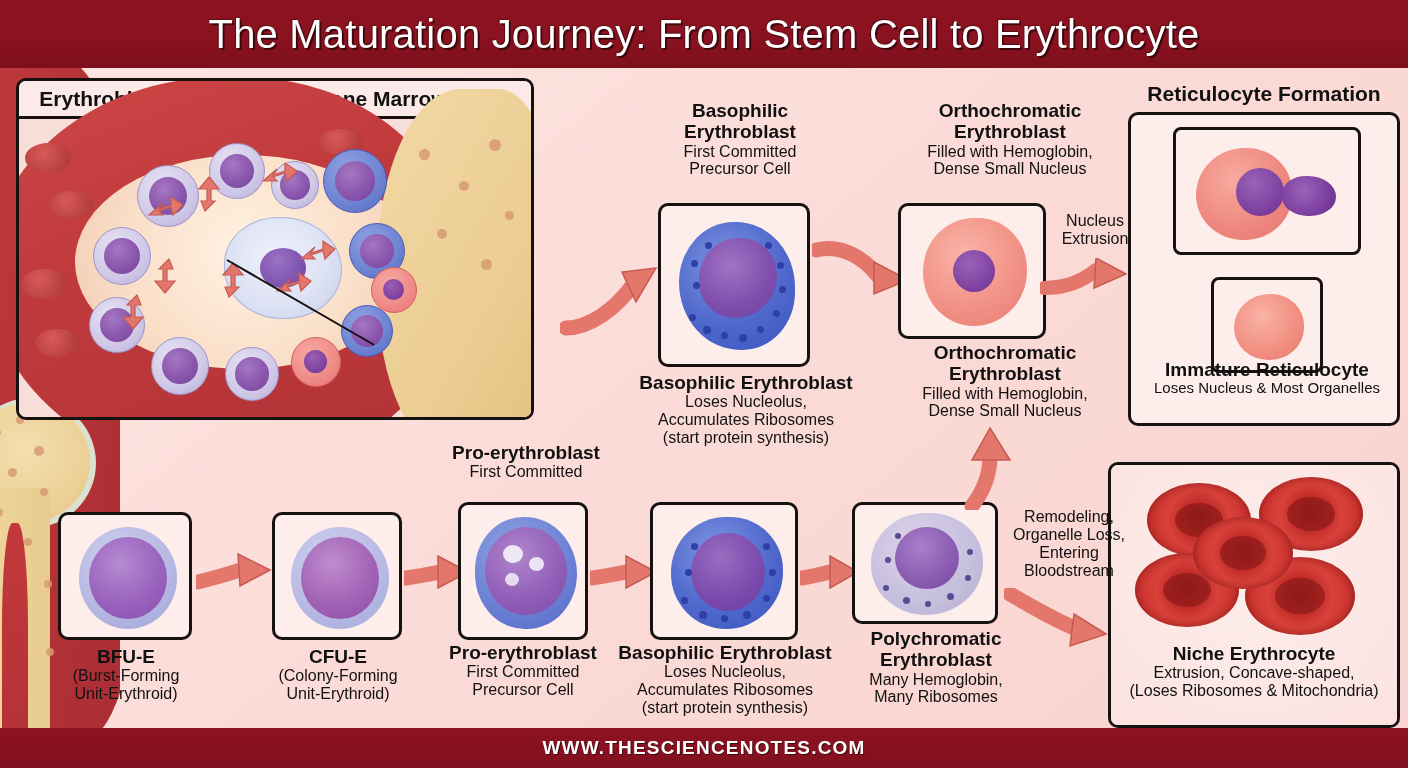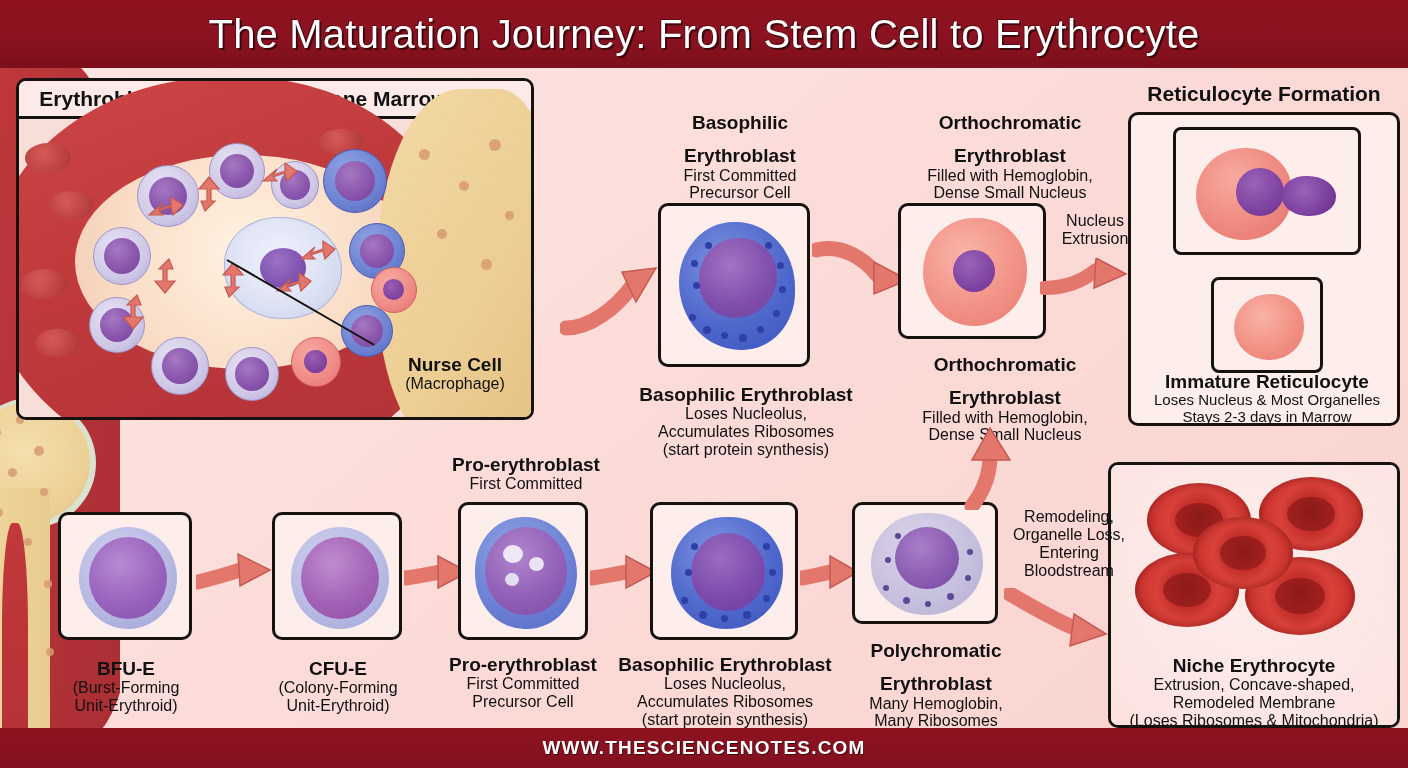--- a/index.html
+++ b/index.html
@@ -33,21 +33,21 @@
   }
   .footerbar span {
     color: #fff; font-weight: bold; font-size: 19px; letter-spacing: 1.2px;
     text-shadow: 1px 1px 0 rgba(0,0,0,.5);
   }
 
   
   .lbl { position: absolute; text-align: center; color: #111; line-height: 1.12; }
   .lbl .t { font-weight: bold; display: block; }
   .lbl .s { display: block; }
-  .t18 { font-size: 19px; margin-top: 12px; }
+  .t18 { font-size: 19px; }
   .s15 { font-size: 16px; } .s14 { font-size: 15px; }
 
   
   .cellbox {
     position: absolute; border: 3px solid #16120f; border-radius: 10px;
     background: #fdeeec; overflow: hidden;
   }
   .panel {
     position: absolute; border: 3px solid #16120f; border-radius: 10px;
     background: #fdeeec; overflow: hidden;
@@ -245,24 +245,20 @@
           <polygon points="130,96 144,96 140,92 152,88 154,96 164,86 152,78 152,86 140,90 144,84"></polygon>
           <polygon points="258,172 272,172 268,168 280,164 282,172 292,162 280,154 280,162 268,166 272,160"></polygon>
           <polygon points="118,176 108,186 112,186 112,198 104,198 114,210 124,198 116,198 116,186 122,186"></polygon>
         </g>
       </svg>
 
       <div class="nurse-line" style="left:208px;top:140px;width:170px;transform:rotate(30deg);"></div>
     </div>
   </div>
 
-  <div class="lbl" style="left:370px;top:342px;width:170px;">
-    <span class="t t18">Nurse Cell</span>
-    <span class="s s15">(Macrophage)</span>
-  </div>
 
   <div class="lbl" style="left:600px;top:100px;width:280px;">
     <span class="t t18">Basophilic</span>
     <span class="t t18">Erythroblast</span>
     <span class="s s15">First Committed</span>
     <span class="s s15">Precursor Cell</span>
   </div>
 
   <div class="cellbox" style="left:658px;top:203px;width:152px;height:164px;">
     <div class="cell" style="left:18px;top:16px;width:116px;height:128px;">
@@ -345,36 +341,34 @@
 
     <div class="minibox" style="left:80px;top:162px;width:112px;height:96px;">
       <div class="cell" style="left:20px;top:14px;width:70px;height:66px;">
         <div class="cyto" style="border-radius:52% 48% 50% 50%;background:radial-gradient(circle at 40% 34%,#f9b3a6 0%,#f19183 55%,#e87a70 100%);"></div>
       </div>
     </div>
 
     <div class="lbl" style="left:2px;top:244px;width:268px;">
       <span class="t t18">Immature Reticulocyte</span>
       <span class="s s14">Loses Nucleus &amp; Most Organelles</span>
-      <span class="s s14">Stays 2-3 days in Marrow</span>
     </div>
   </div>
 
   <div class="panel" style="left:1108px;top:462px;width:292px;height:266px;">
     <div style="position:absolute;inset:0;background:radial-gradient(circle at 50% 40%,#fdeeec 0%,#fbe2df 100%);"></div>
     <div class="disc" style="left:36px;top:18px;width:104px;height:74px;"></div>
     <div class="disc" style="left:148px;top:12px;width:104px;height:74px;"></div>
     <div class="disc" style="left:24px;top:88px;width:104px;height:74px;"></div>
     <div class="disc" style="left:134px;top:92px;width:110px;height:78px;"></div>
     <div class="disc" style="left:82px;top:52px;width:100px;height:72px;"></div>
 
     <div class="lbl" style="left:0;top:178px;width:286px;">
       <span class="t t18">Niche Erythrocyte</span>
       <span class="s s15">Extrusion, Concave-shaped,</span>
-      <span class="s s15">Remodeled Membrane</span>
       <span class="s s15">(Loses Ribosomes &amp; Mitochondria)</span>
     </div>
   </div>
 
   <div class="cellbox" style="left:58px;top:512px;width:134px;height:128px;">
     <div class="cell" style="left:18px;top:12px;width:98px;height:102px;">
       <div class="cyto" style="border-radius:50%;background:radial-gradient(circle at 40% 32%,#cfd0ee 0%,#b5b7e2 60%,#9fa2d8 100%);"></div>
       <div class="nuc" style="left:10px;top:10px;width:78px;height:82px;border-radius:50%;background:radial-gradient(circle at 40% 32%,#b68bd2 0%,#9a63bd 55%,#8450aa 100%);"></div>
     </div>
   </div>

